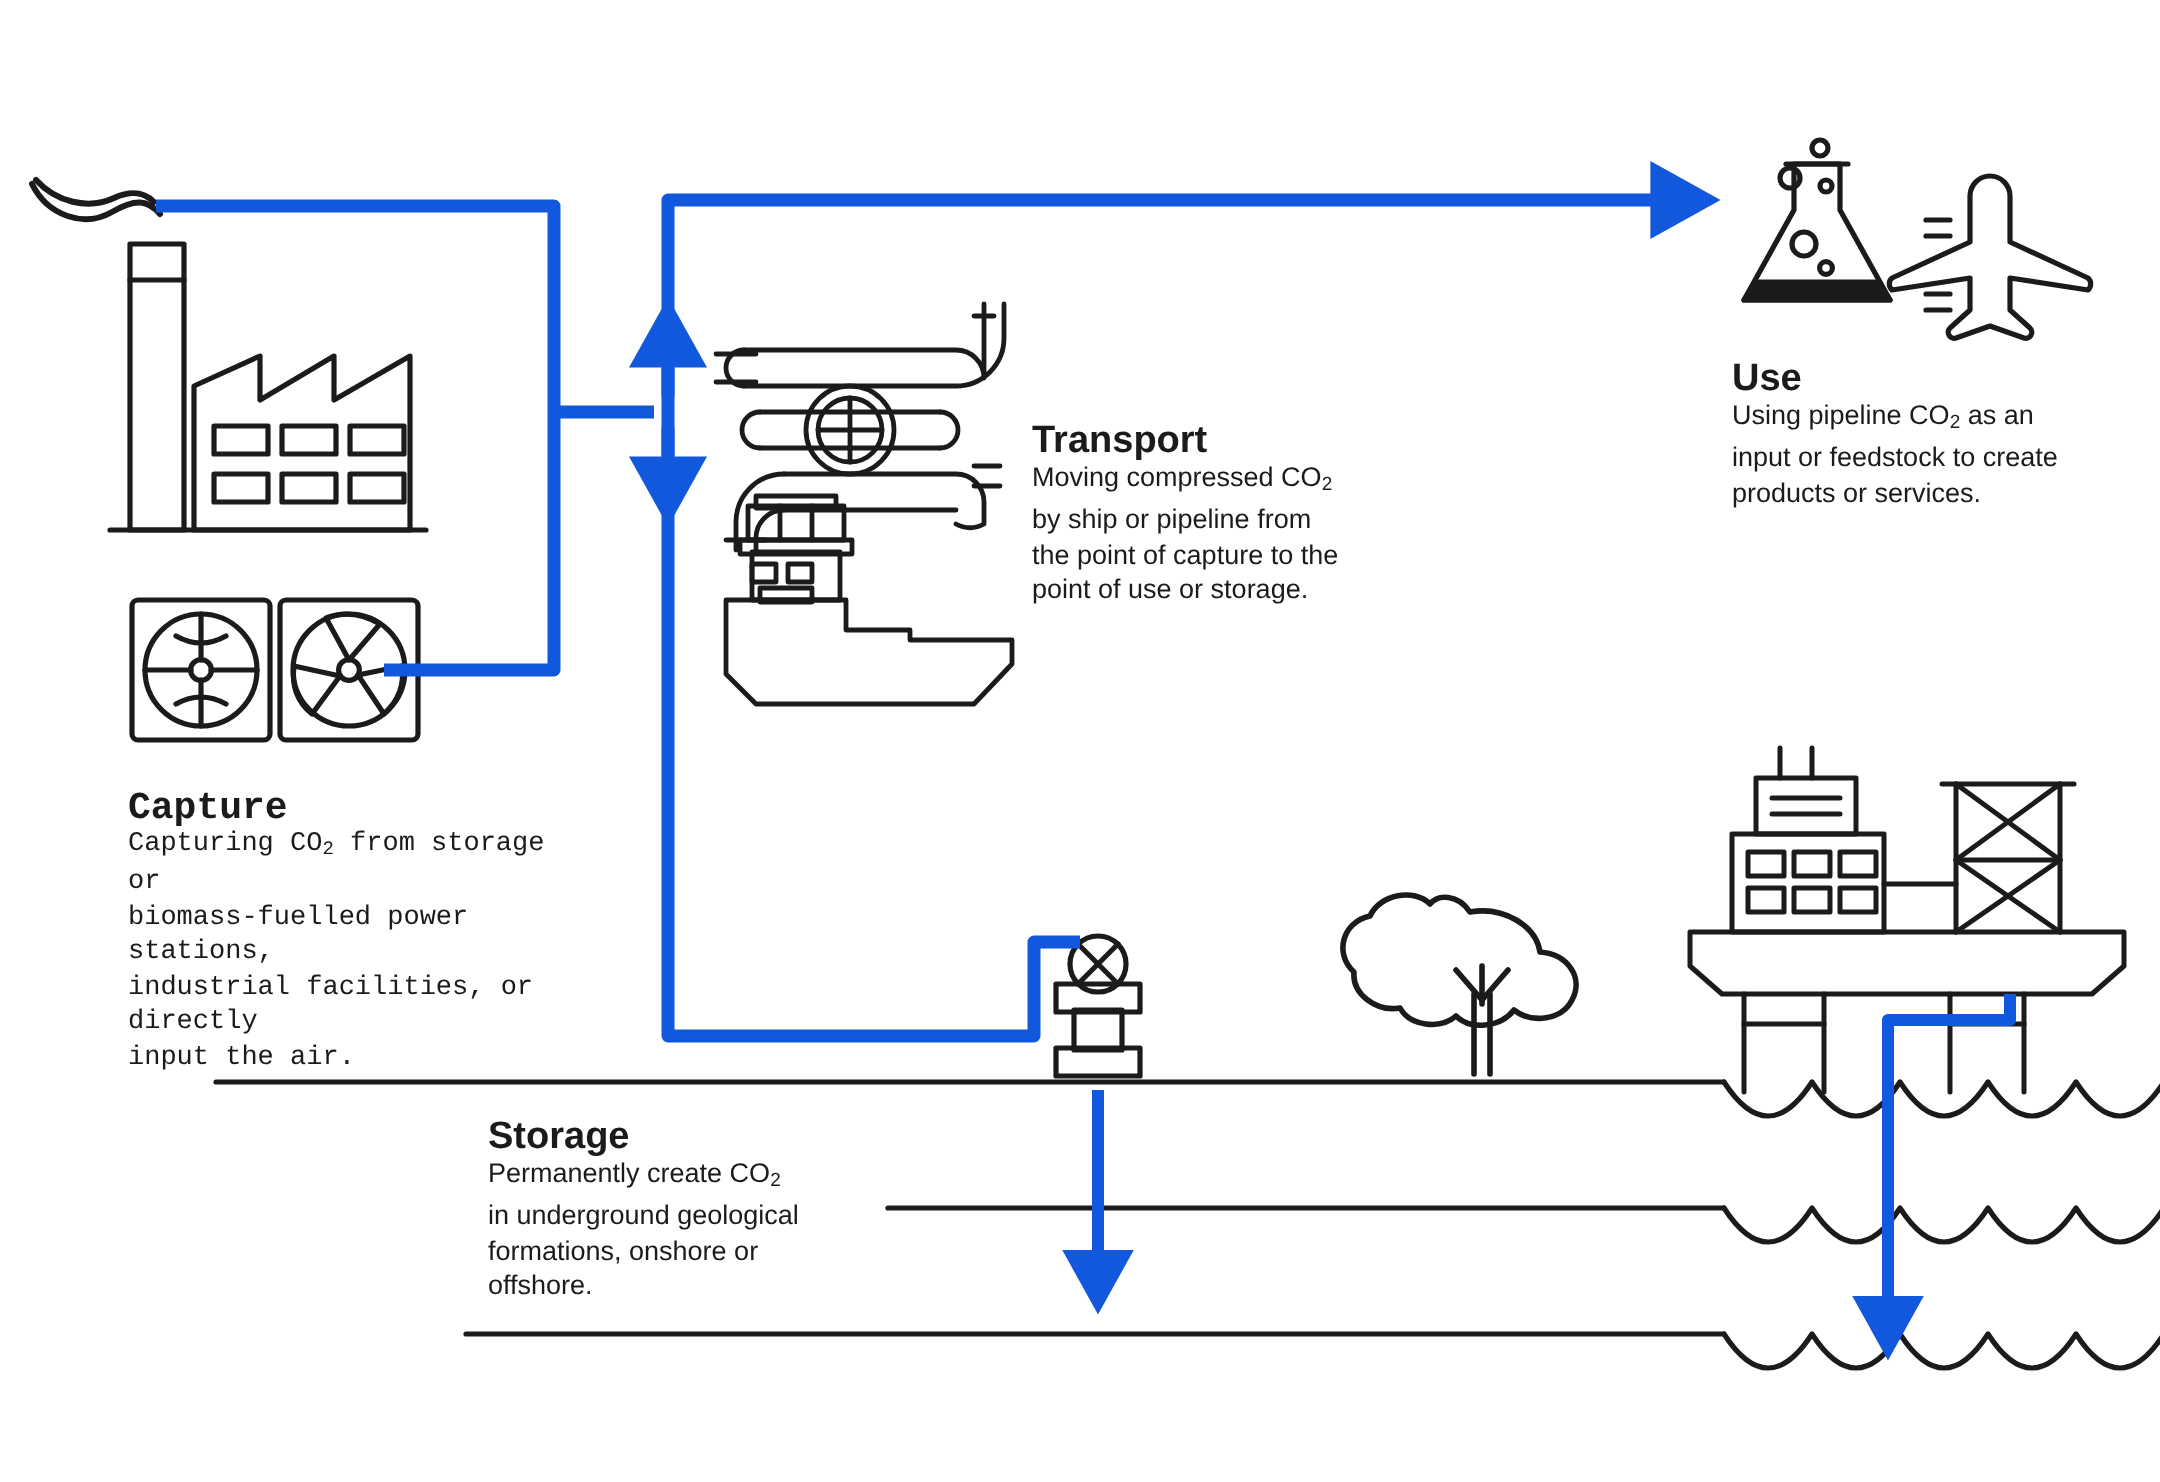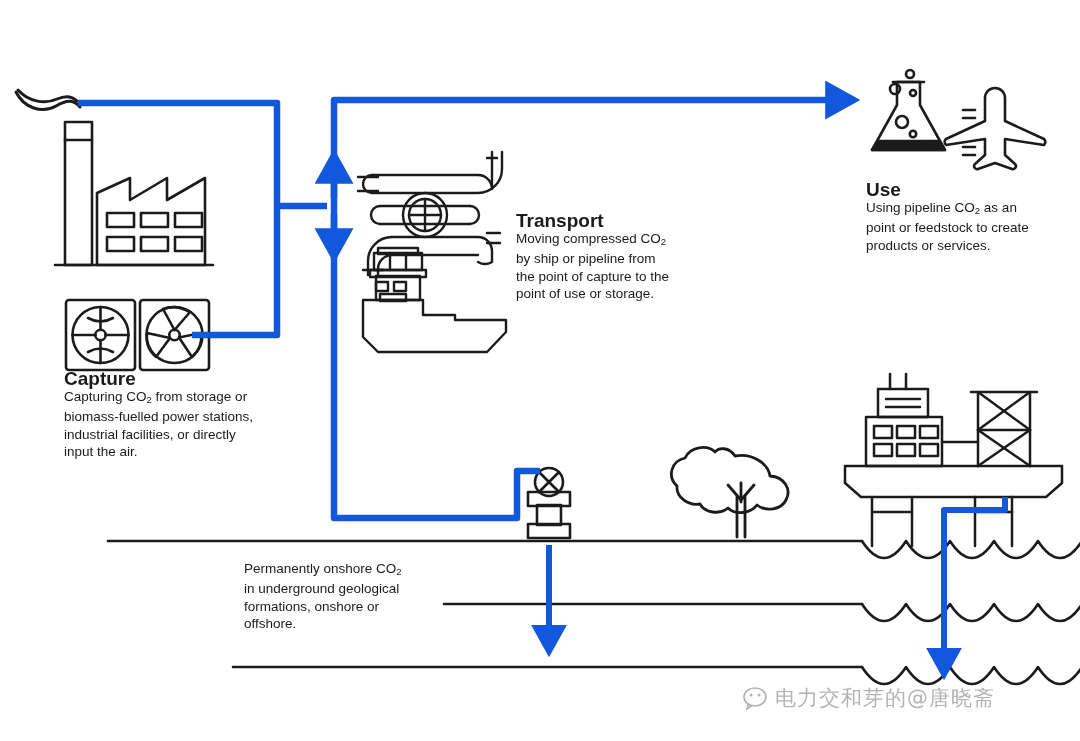--- a/index.html
+++ b/index.html
@@ -6,21 +6,21 @@
   body{width:1080px;height:741px;overflow:hidden;
        font-family:"Liberation Sans","DejaVu Sans",sans-serif;}
   #stage{position:relative;width:1080px;height:741px;background:#fff;}
   #art{position:absolute;inset:0;}
 
   .txtblock{position:absolute;color:#1b1b1b;}
   .txtblock .hd{font-weight:bold;font-size:19px;line-height:17px;margin-bottom:1px;}
   .txtblock .bd{font-size:13.5px;line-height:17.4px;}
   .bd sub{font-size:9.5px;vertical-align:-0.22em;}
 
-  #cap-text{left:64px;  top:370px; width:230px;}
+  #cap-text{left:64px;  top:396px; width:230px;font-family:Liberation Mono, monospace;}
   #tra-text{left:516px; top:212px; width:190px;}
   #use-text{left:866px; top:181px; width:200px;}
   #sto-text{left:244px; top:560px; width:190px;}
 
   #watermark{position:absolute;left:742px;top:678px;width:330px;height:40px;
              display:flex;align-items:center;gap:7px;
              opacity:.42;color:#4a4a4a;pointer-events:none;}
   #watermark .wm-txt{font-size:21px;letter-spacing:1px;white-space:nowrap;
                      font-family:"DejaVu Sans",sans-serif;}
 </style>
@@ -255,37 +255,29 @@
       <span>by ship or pipeline from</span><br>
       <span>the point of capture to the</span><br>
       <span>point of use or storage.</span>
     </div>
   </div>
 
   <div class="txtblock" id="use-text">
     <div class="hd">Use</div>
     <div class="bd">
       <span>Using pipeline CO</span><sub>2</sub><span> as an</span><br>
-      <span>point or feedstock to create</span><br>
+      <span>input or feedstock to create</span><br>
       <span>products or services.</span>
     </div>
   </div>
 
   <div class="txtblock" id="sto-text">
-    <div class="bd">
-      <span>Permanently onshore CO</span><sub>2</sub><br>
+    <div class="hd">Storage</div>
+    <div class="bd">
+      <span>Permanently create CO</span><sub>2</sub><br>
       <span>in underground geological</span><br>
       <span>formations, onshore or</span><br>
       <span>offshore.</span>
     </div>
   </div>
 
-  <div id="watermark">
-    <svg width="26" height="26" viewBox="0 0 26 26">
-      <ellipse cx="13" cy="12" rx="11" ry="9" fill="none" stroke="#4a4a4a" stroke-width="1.6"></ellipse>
-      <path d="M6,19 L5,24 L10,20.5" fill="none" stroke="#4a4a4a" stroke-width="1.6"></path>
-      <circle cx="9" cy="10" r="1.5" fill="#4a4a4a"></circle>
-      <circle cx="17" cy="10" r="1.5" fill="#4a4a4a"></circle>
-    </svg>
-    <span class="wm-txt">电力交和芽的@唐晓斋</span>
-  </div>
 
 </div>
 
 </body></html>

